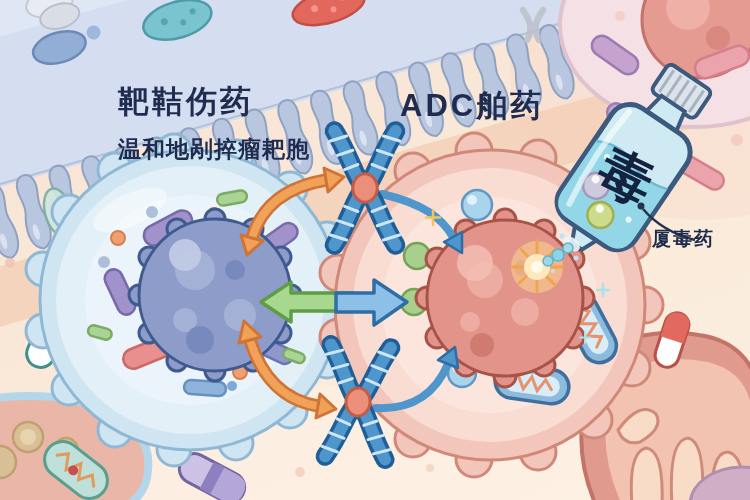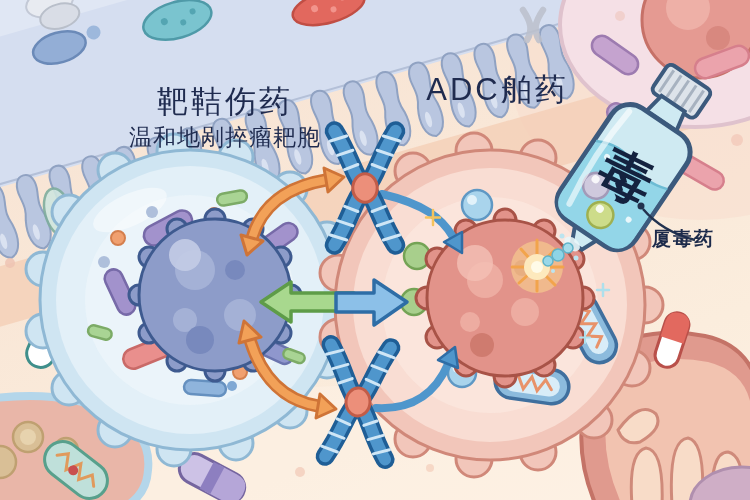--- a/index.html
+++ b/index.html
@@ -2,23 +2,23 @@
 <html><head>
 <meta charset="utf-8">
 <style>
   html,body{margin:0;padding:0;}
   .canvas{
     position:relative;width:750px;height:500px;overflow:hidden;
     background:linear-gradient(160deg,#f6e2d2 0%,#f9e7d7 40%,#fbeddd 75%,#fdf1e2 100%);
     font-family:"Liberation Sans", sans-serif;
   }
   .canvas svg{position:absolute;left:0;top:0;}
-  .label{position:absolute;text-align:center;color:#1f2b4f;font-weight:400;line-height:1.15;}
+  .label{position:absolute;color:#1f2b4f;font-weight:700;line-height:1.15;}
   .t1{font-size:31px;letter-spacing:3px;white-space:nowrap;}
-  .t2{font-size:23px;letter-spacing:1px;margin-top:4px;white-space:nowrap;}
+  .t2{font-size:23px;letter-spacing:1px;margin-top:16px;white-space:nowrap;}
   .poison{position:absolute;color:#1c2a4a;font-weight:800;font-size:19px;letter-spacing:2px;white-space:nowrap;}
 </style>
 </head>
 <body>
 
 <div class="canvas">
 <svg width="750" height="500" viewBox="0 0 750 500">
   <defs>
     <g id="pcol">
       <path d="M0,-3 C8,-3 11,6 9,17 C7,28 7,32 10,41 C13,55 11,70 0,73 C-11,70 -13,55 -10,41 C-7,32 -7,28 -9,17 C-11,6 -8,-3 0,-3 Z" fill="#b9c6e0" stroke="#90a2c2" stroke-width="2"></path>
@@ -399,17 +399,17 @@
   <g>
     <path d="M695,240 C672,234 654,222 643,209" fill="none" stroke="#22324f" stroke-width="2.5"></path>
     <circle cx="641" cy="206" r="3.5" fill="#22324f"></circle>
   </g>
 </svg>
 
 <div class="label" style="left:118px;top:84px;width:214px;">
   <div class="t1">靶鞊伤药</div>
   <div class="t2">温和地剐捽瘤耙胞</div>
 </div>
-<div class="label" style="left:400px;top:72px;width:195px;">
+<div class="label" style="left:400px;top:88px;width:195px;">
   <div class="t1">ADC舶药</div>
 </div>
 <div class="poison" style="left:652px;top:226px;">厦毒药</div>
 </div>
 
 </body></html>

